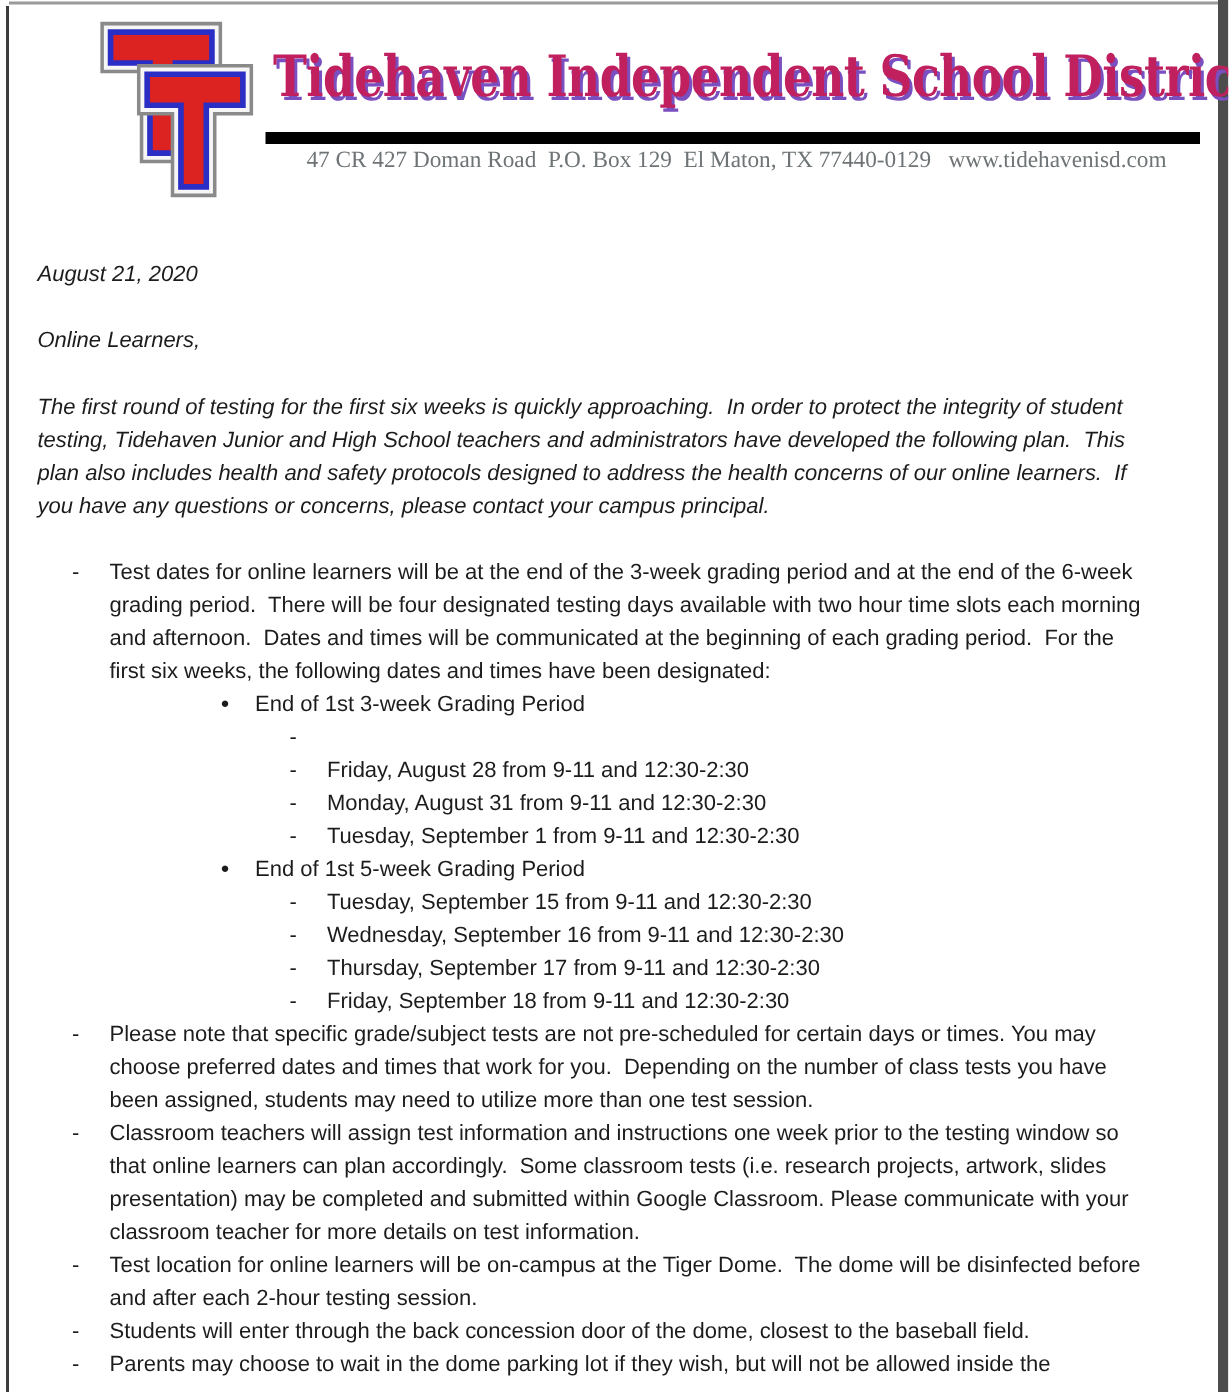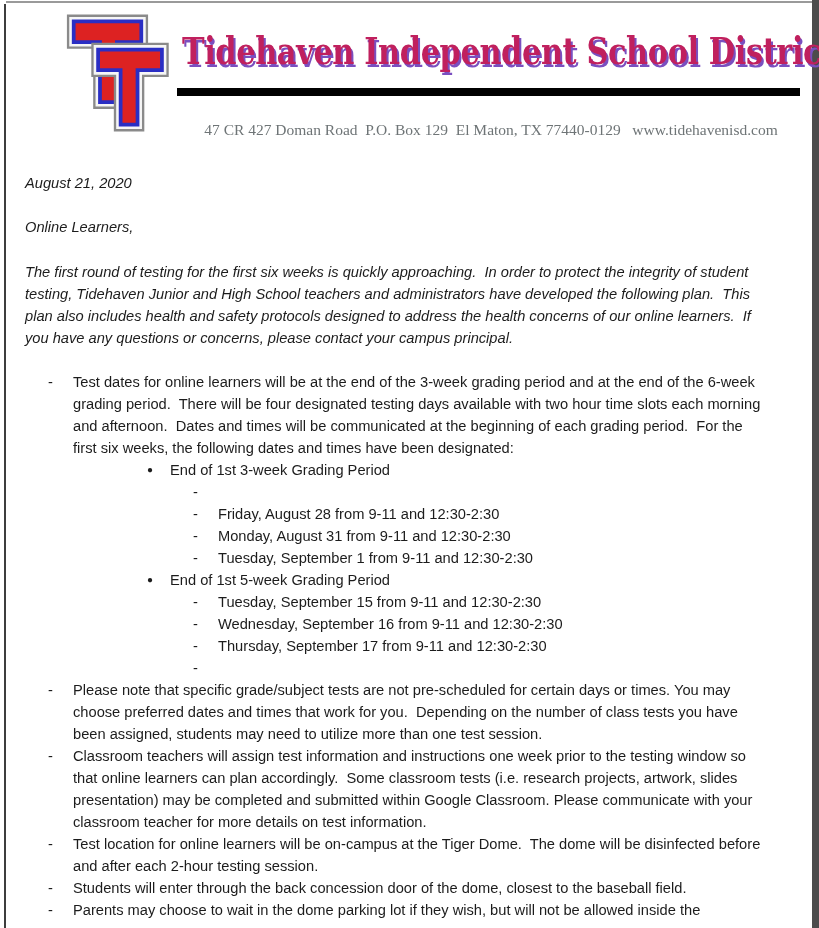--- a/index.html
+++ b/index.html
@@ -23,21 +23,21 @@
     position:absolute;left:150px;top:28px;width:780px;
     font-family:"DejaVu Serif", serif;
     font-weight:bold;font-size:38px;line-height:46px;
     letter-spacing:-0.5px;white-space:nowrap;
     color:var(--title_color,#c0205e);
     text-shadow:2.5px 2.5px 0 var(--title_shadow,#7a4fc0);
     transform:scaleX(0.80);transform-origin:left center;
   }
   .title-bar{position:absolute;left:145px;top:88px;width:623px;height:8px;background:#000;}
   .district-address{
-    position:absolute;left:150px;top:120px;width:618px;
+    position:absolute;left:150px;top:97px;width:618px;
     font-family:"Liberation Serif", serif;
     font-size:15.5px;line-height:20px;text-align:center;
     color:var(--address_color,#6e7476);
     white-space:pre;
   }
 
   
   .content{position:absolute;left:25px;top:172px;width:745px;font-size:14.67px;line-height:22px;}
   .content .txt{white-space:pre-wrap;font-style:italic;}
   .p-date{margin:0;}
@@ -118,20 +118,21 @@
       <div class="li">
         <span class="m3">-</span>
         <span class="t">Wednesday, September 16 from 9-11 and 12:30-2:30</span>
       </div>
       <div class="li">
         <span class="m3">-</span>
         <span class="t">Thursday, September 17 from 9-11 and 12:30-2:30</span>
       </div>
       <div class="li">
         <span class="m3">-</span>
+        <span class="t">Friday, September 18 from 9-11 and 12:30-2:30</span>
       </div>
 
       <div class="li">
         <span class="m1">-</span>
         <span class="t">Please note that specific grade/subject tests are not pre-scheduled for certain days or times. You may choose preferred dates and times that work for you.  Depending on the number of class tests you have been assigned, students may need to utilize more than one test session.</span>
       </div>
       <div class="li">
         <span class="m1">-</span>
         <span class="t">Classroom teachers will assign test information and instructions one week prior to the testing window so that online learners can plan accordingly.  Some classroom tests (i.e. research projects, artwork, slides presentation) may be completed and submitted within Google Classroom. Please communicate with your classroom teacher for more details on test information.</span>
       </div>

